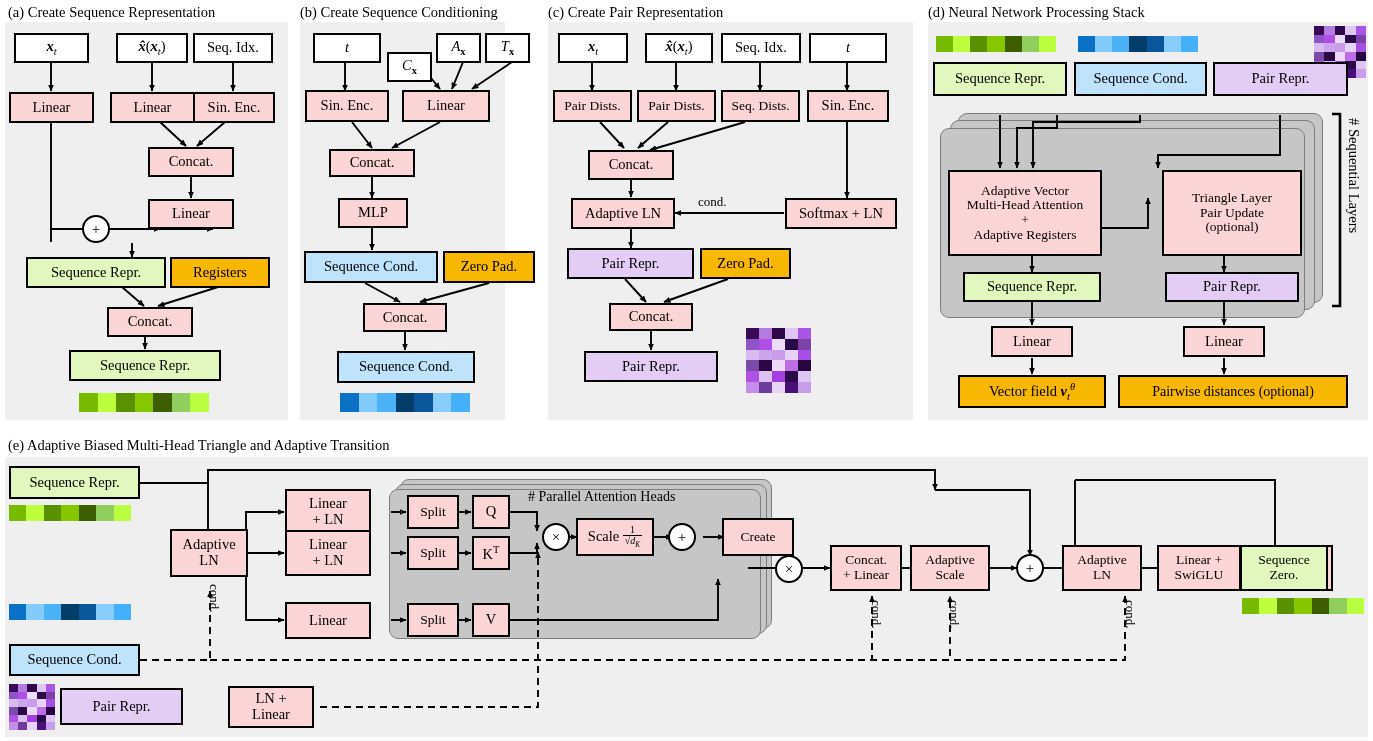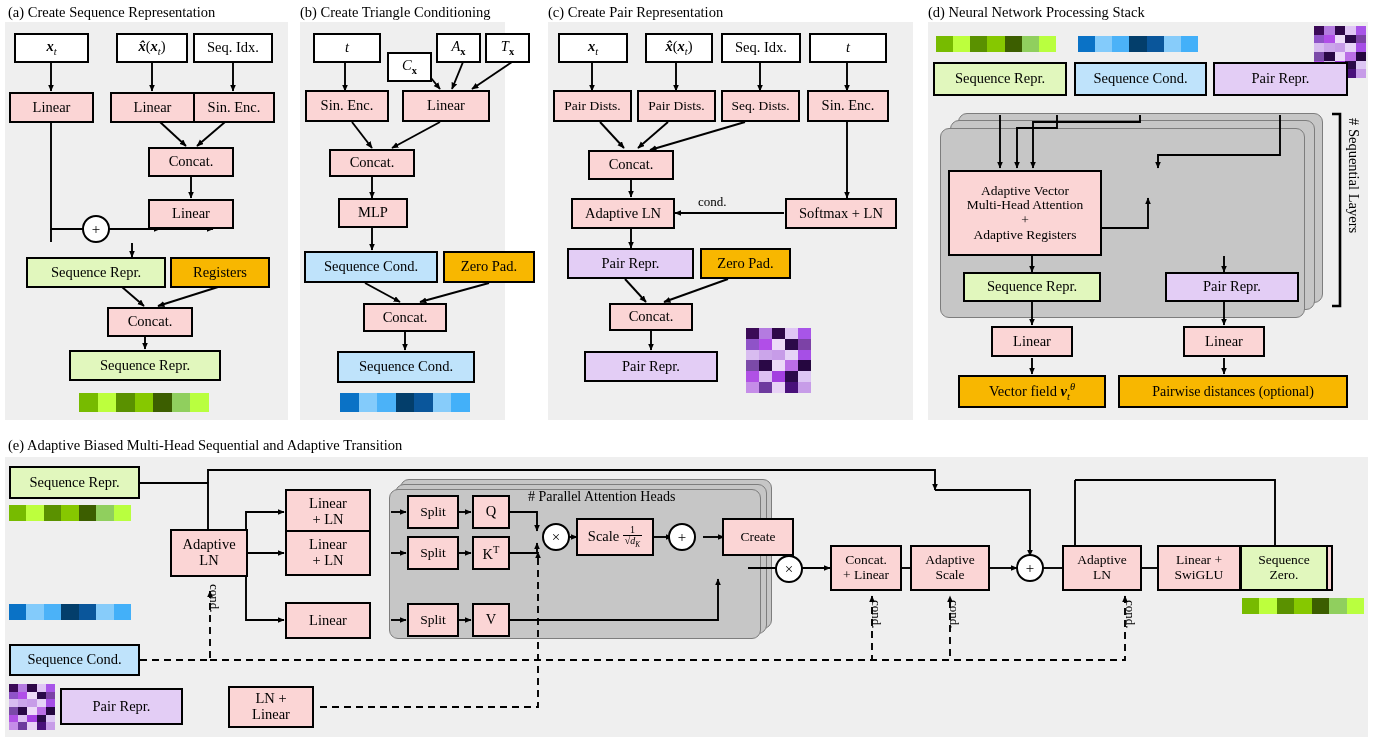--- a/index.html
+++ b/index.html
@@ -46,24 +46,24 @@
 
 <div id="root">
 
   <div class="panel" style="left:5px;top:22px;width:283px;height:398px;"></div>
   <div class="panel" style="left:300px;top:22px;width:205px;height:398px;"></div>
   <div class="panel" style="left:548px;top:22px;width:365px;height:398px;"></div>
   <div class="panel" style="left:928px;top:22px;width:440px;height:398px;"></div>
   <div class="panel" style="left:5px;top:457px;width:1363px;height:280px;"></div>
 
   <div class="ptitle" style="left:8px;top:4px;">(a) Create Sequence Representation</div>
-  <div class="ptitle" style="left:300px;top:4px;">(b) Create Triangle Conditioning</div>
+  <div class="ptitle" style="left:300px;top:4px;">(b) Create Sequence Conditioning</div>
   <div class="ptitle" style="left:548px;top:4px;">(c) Create Pair Representation</div>
   <div class="ptitle" style="left:928px;top:4px;">(d) Neural Network Processing Stack</div>
-  <div class="ptitle" style="left:8px;top:437px;">(e) Adaptive Biased Multi-Head Sequential and Adaptive Transition</div>
+  <div class="ptitle" style="left:8px;top:437px;">(e) Adaptive Biased Multi-Head Triangle and Adaptive Transition</div>
 
   <div class="grayblk" style="left:958px;top:113px;width:365px;height:190px;"></div>
   <div class="grayblk" style="left:950px;top:120px;width:365px;height:190px;"></div>
   <div class="grayblk" style="left:940px;top:128px;width:365px;height:190px;"></div>
 
   <div class="grayblk" style="left:400px;top:479px;width:372px;height:150px;"></div>
   <div class="grayblk" style="left:395px;top:484px;width:372px;height:150px;"></div>
   <div class="grayblk" style="left:389px;top:489px;width:372px;height:150px;"></div>
 
   <svg class="svglayer">
@@ -421,20 +421,25 @@
   <div class="box purple" style="left:1213px;top:62px;width:135px;height:34px;">
     <span>Pair Repr.</span>
     </div>
 
   <div class="box pink" style="left:948px;top:170px;width:154px;height:86px;flex-direction:column;font-size:13.5px;">
     <span>Adaptive Vector</span>
     <span>Multi-Head Attention</span>
     <span>+</span>
     <span>Adaptive Registers</span>
   </div>
+  <div class="box pink" style="left:1162px;top:170px;width:140px;height:86px;flex-direction:column;font-size:13.5px;">
+    <span>Triangle Layer</span>
+    <span>Pair Update</span>
+    <span>(optional)</span>
+  </div>
 
   <div class="box green" style="left:963px;top:272px;width:138px;height:30px;">
     <span>Sequence Repr.</span>
     </div>
   <div class="box purple" style="left:1165px;top:272px;width:134px;height:30px;">
     <span>Pair Repr.</span>
     </div>
 
   <div class="box pink" style="left:991px;top:326px;width:82px;height:31px;">
     <span>Linear</span>

